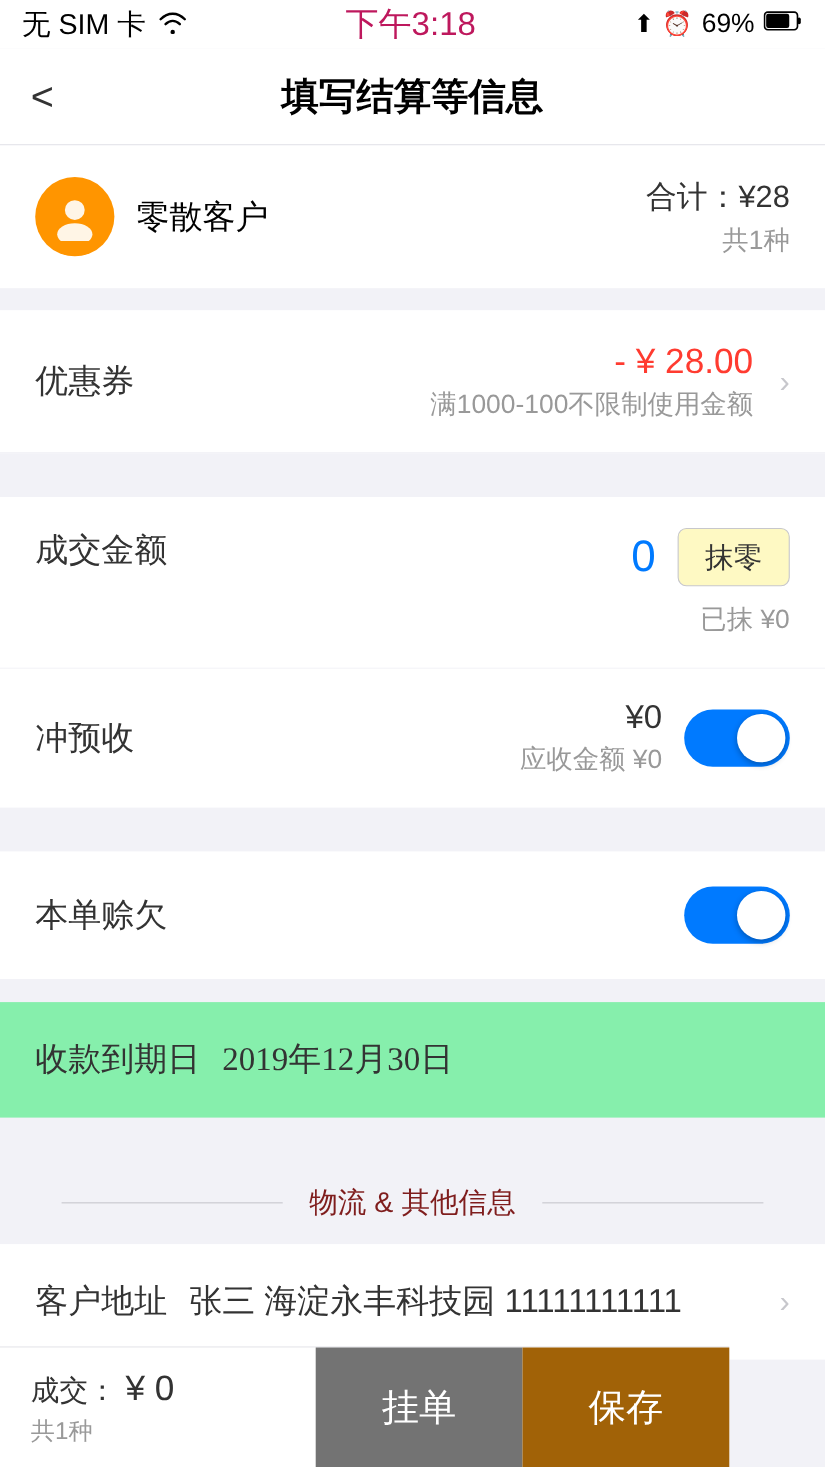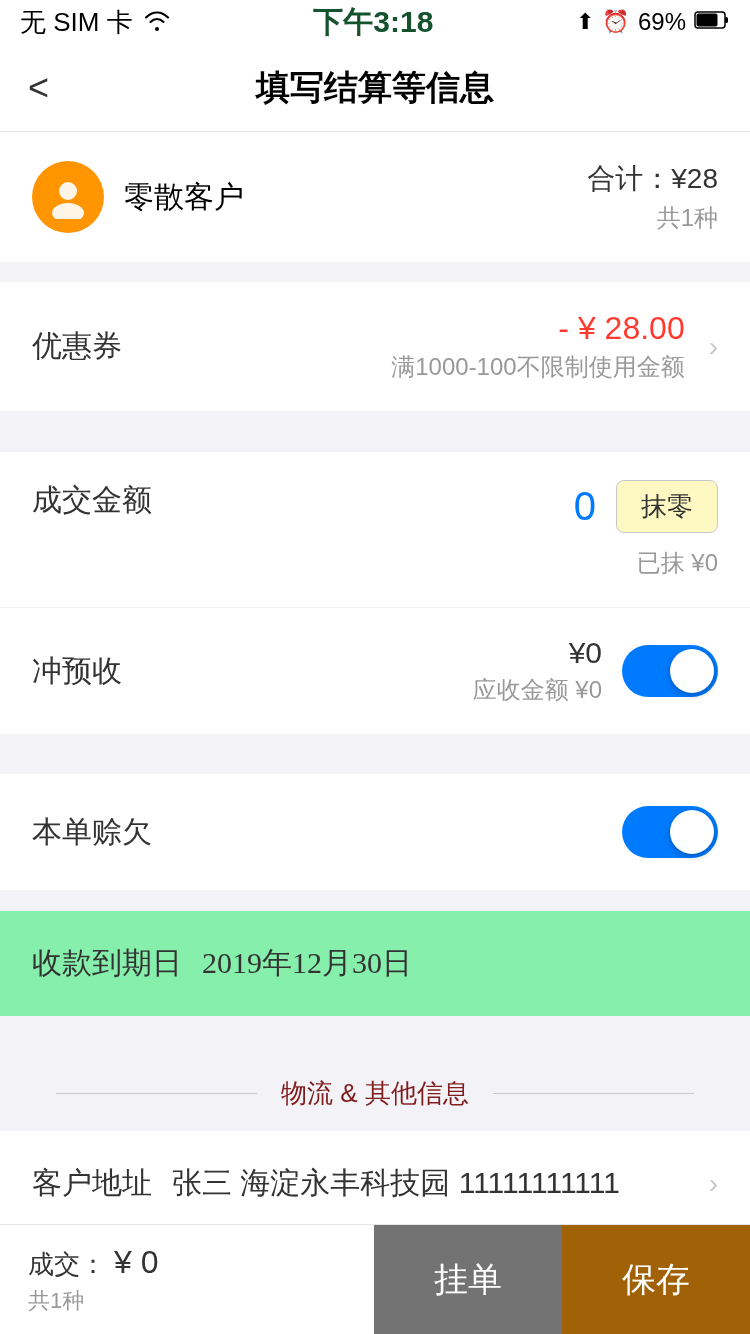--- a/index.html
+++ b/index.html
@@ -19,21 +19,21 @@
       height: 44px;
       background: #fff;
       display: flex;
       align-items: center;
       justify-content: space-between;
       padding: 0 20px;
       font-size: 28px;
       font-weight: 500;
     }
     .status-left { font-size: 26px; color: #000; display: flex; align-items: center; gap: 10px; }
-    .status-center { font-size: 30px; font-weight: 700; color: #14532d; }
+    .status-center { font-size: 30px; font-weight: 400; color: #be185d; }
     .status-right { display: flex; align-items: center; gap: 8px; font-size: 24px; color: #000; }
 
     
     .nav-bar {
       width: 750px;
       height: 88px;
       background: #fff;
       display: flex;
       align-items: center;
       justify-content: center;
@@ -210,21 +210,21 @@
     }
     .address-label { font-size: 30px; color: #333; min-width: 100px; }
     .address-value { font-size: 30px; color: #333; flex: 1; margin-left: 20px; }
     .address-right { display: flex; align-items: center; }
 
     
     .bottom-bar {
       position: fixed;
       bottom: 0;
       left: 0;
-      width: 750px;
+      width: 663px;
       height: 110px;
       background: #fff;
       display: flex;
       align-items: center;
       border-top: 1px solid #e5e5ea;
     }
     .bottom-summary {
       flex: 1;
       padding: 0 28px;
     }

